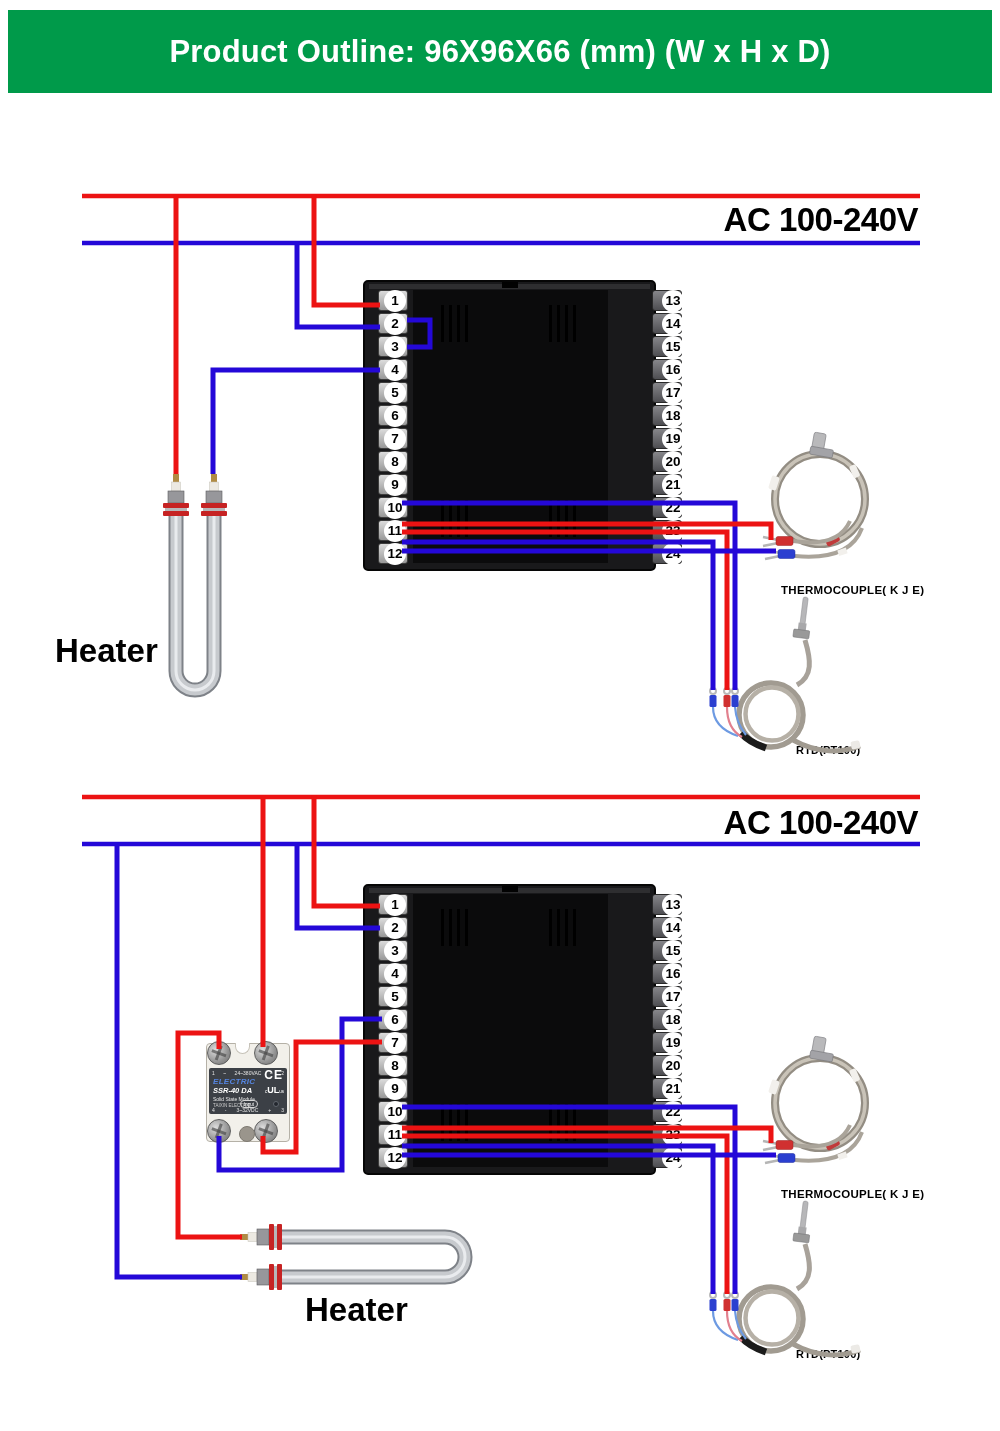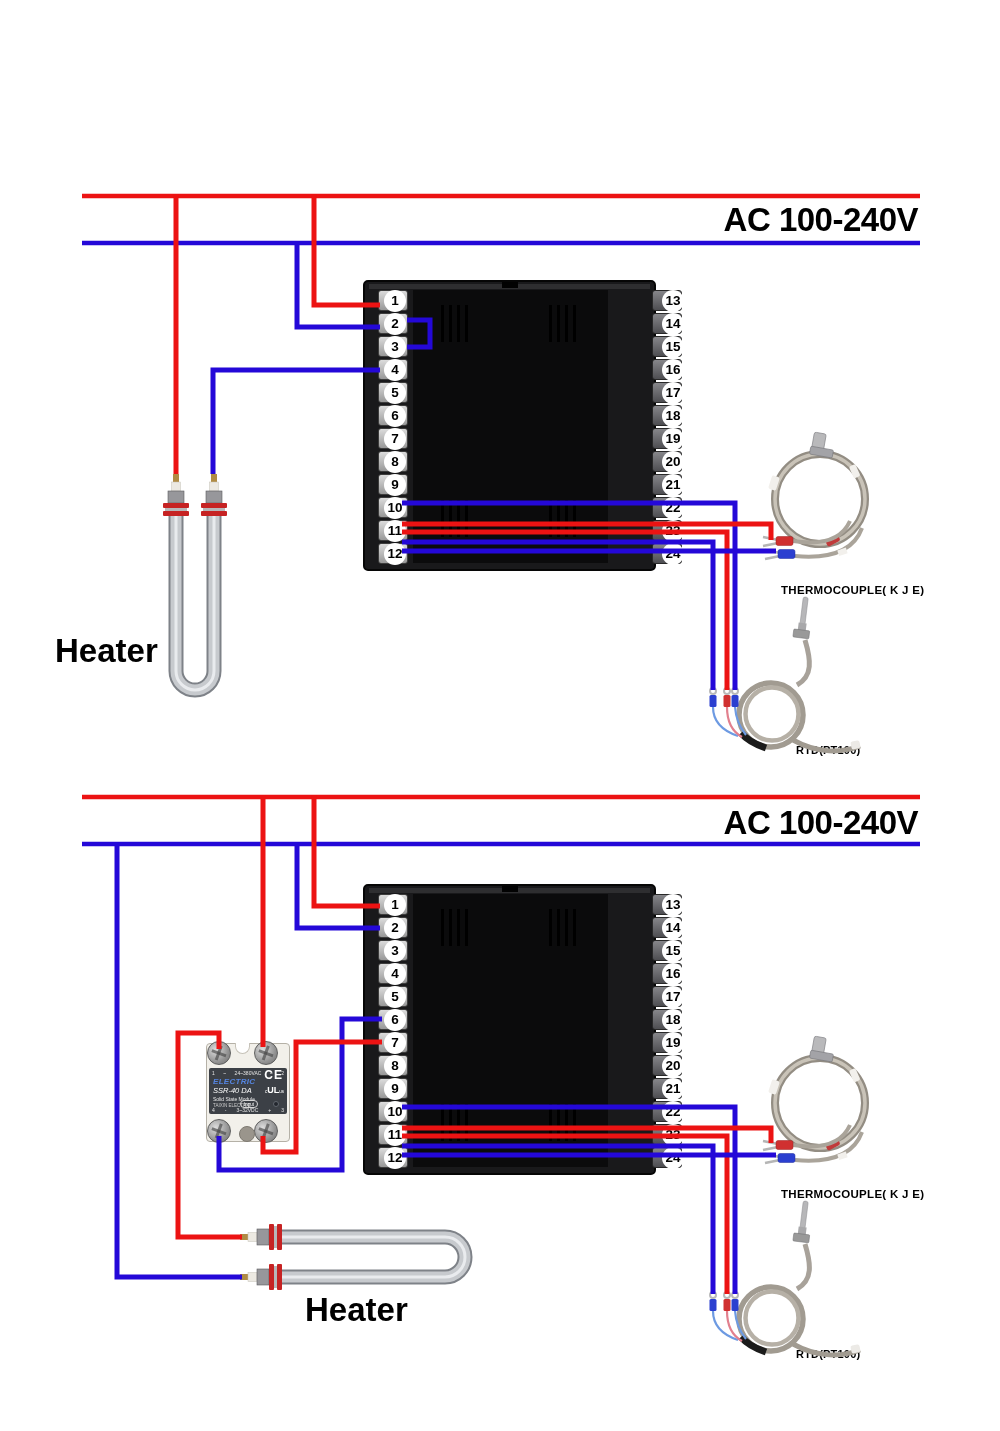--- a/index.html
+++ b/index.html
@@ -47,21 +47,21 @@
   .screw::after{transform:translate(-50%,-50%) rotate(110deg);}
   .ssr-plate{position:absolute;left:2px;top:24px;width:78px;height:46px;background:#3c4046;
     border-radius:2px;color:#fff;}
   .ssr-row{position:absolute;left:3px;right:3px;display:flex;justify-content:space-between;
     font-size:5px;color:#e3e3e3;}
   .ssr-row.top{top:1.5px;}
   .ssr-row.bottom{bottom:1.5px;}
   .ssr-brand{position:absolute;left:4px;top:8.5px;font-size:8px;font-weight:700;font-style:italic;
     color:#5585e0;letter-spacing:0.3px;}
   .ssr-ce{position:absolute;right:4px;top:0;font-size:12px;font-weight:700;letter-spacing:1px;}
-  .ssr-model{position:absolute;left:4px;top:18px;font-size:7.5px;font-weight:400;font-style:italic;}
+  .ssr-model{position:absolute;left:4px;top:18px;font-size:7.5px;font-weight:700;font-style:italic;}
   .ssr-ul{position:absolute;right:3px;top:17px;font-size:9px;font-weight:700;}
   .ssr-ul .tiny{font-size:4.5px;font-weight:400;}
   .ssr-type{position:absolute;left:4px;top:28px;font-size:5px;color:#e8e8e8;}
   .ssr-maker{position:absolute;left:4px;top:34.5px;font-size:4.5px;color:#c9c9c9;}
   .ssr-input{position:absolute;left:31px;top:32px;font-size:4.5px;color:#fff;
     border:0.5px solid #d5d5d5;border-radius:5px;padding:0.5px 3px;}
   .ssr-led{position:absolute;right:8px;top:33px;width:6px;height:6px;border-radius:50%;
     background:#23272e;border:1px solid #61666e;box-sizing:border-box;}
 
   svg.overlay{position:absolute;left:0;top:0;z-index:5;pointer-events:none;}
@@ -71,20 +71,23 @@
   .acline{fill:none;stroke-width:4.5;}
   .tube-o{fill:none;stroke:#7e8288;stroke-width:15;}
   .tube-f{fill:none;stroke:#c7cace;stroke-width:11;}
   .tube-h{fill:none;stroke:#e9ebee;stroke-width:3;}
 </style>
 </head>
 <body>
 
 <div class="page">
 
+  <div class="banner">
+    <span>Product Outline: 96X96X66 (mm) (W x H x D)</span>
+  </div>
 
   <div class="lbl ac" style="right:82px;top:201px;">AC 100-240V</div>
 
   <div class="controller" style="top:280px;">
     <div class="ctl-lip"></div>
     <div class="ctl-face"></div>
     <div class="ctl-notch"></div>
     <div class="vent" style="left:76px;top:23px;"></div>
     <div class="vent" style="left:84px;top:23px;"></div>
     <div class="vent" style="left:92px;top:23px;"></div>

